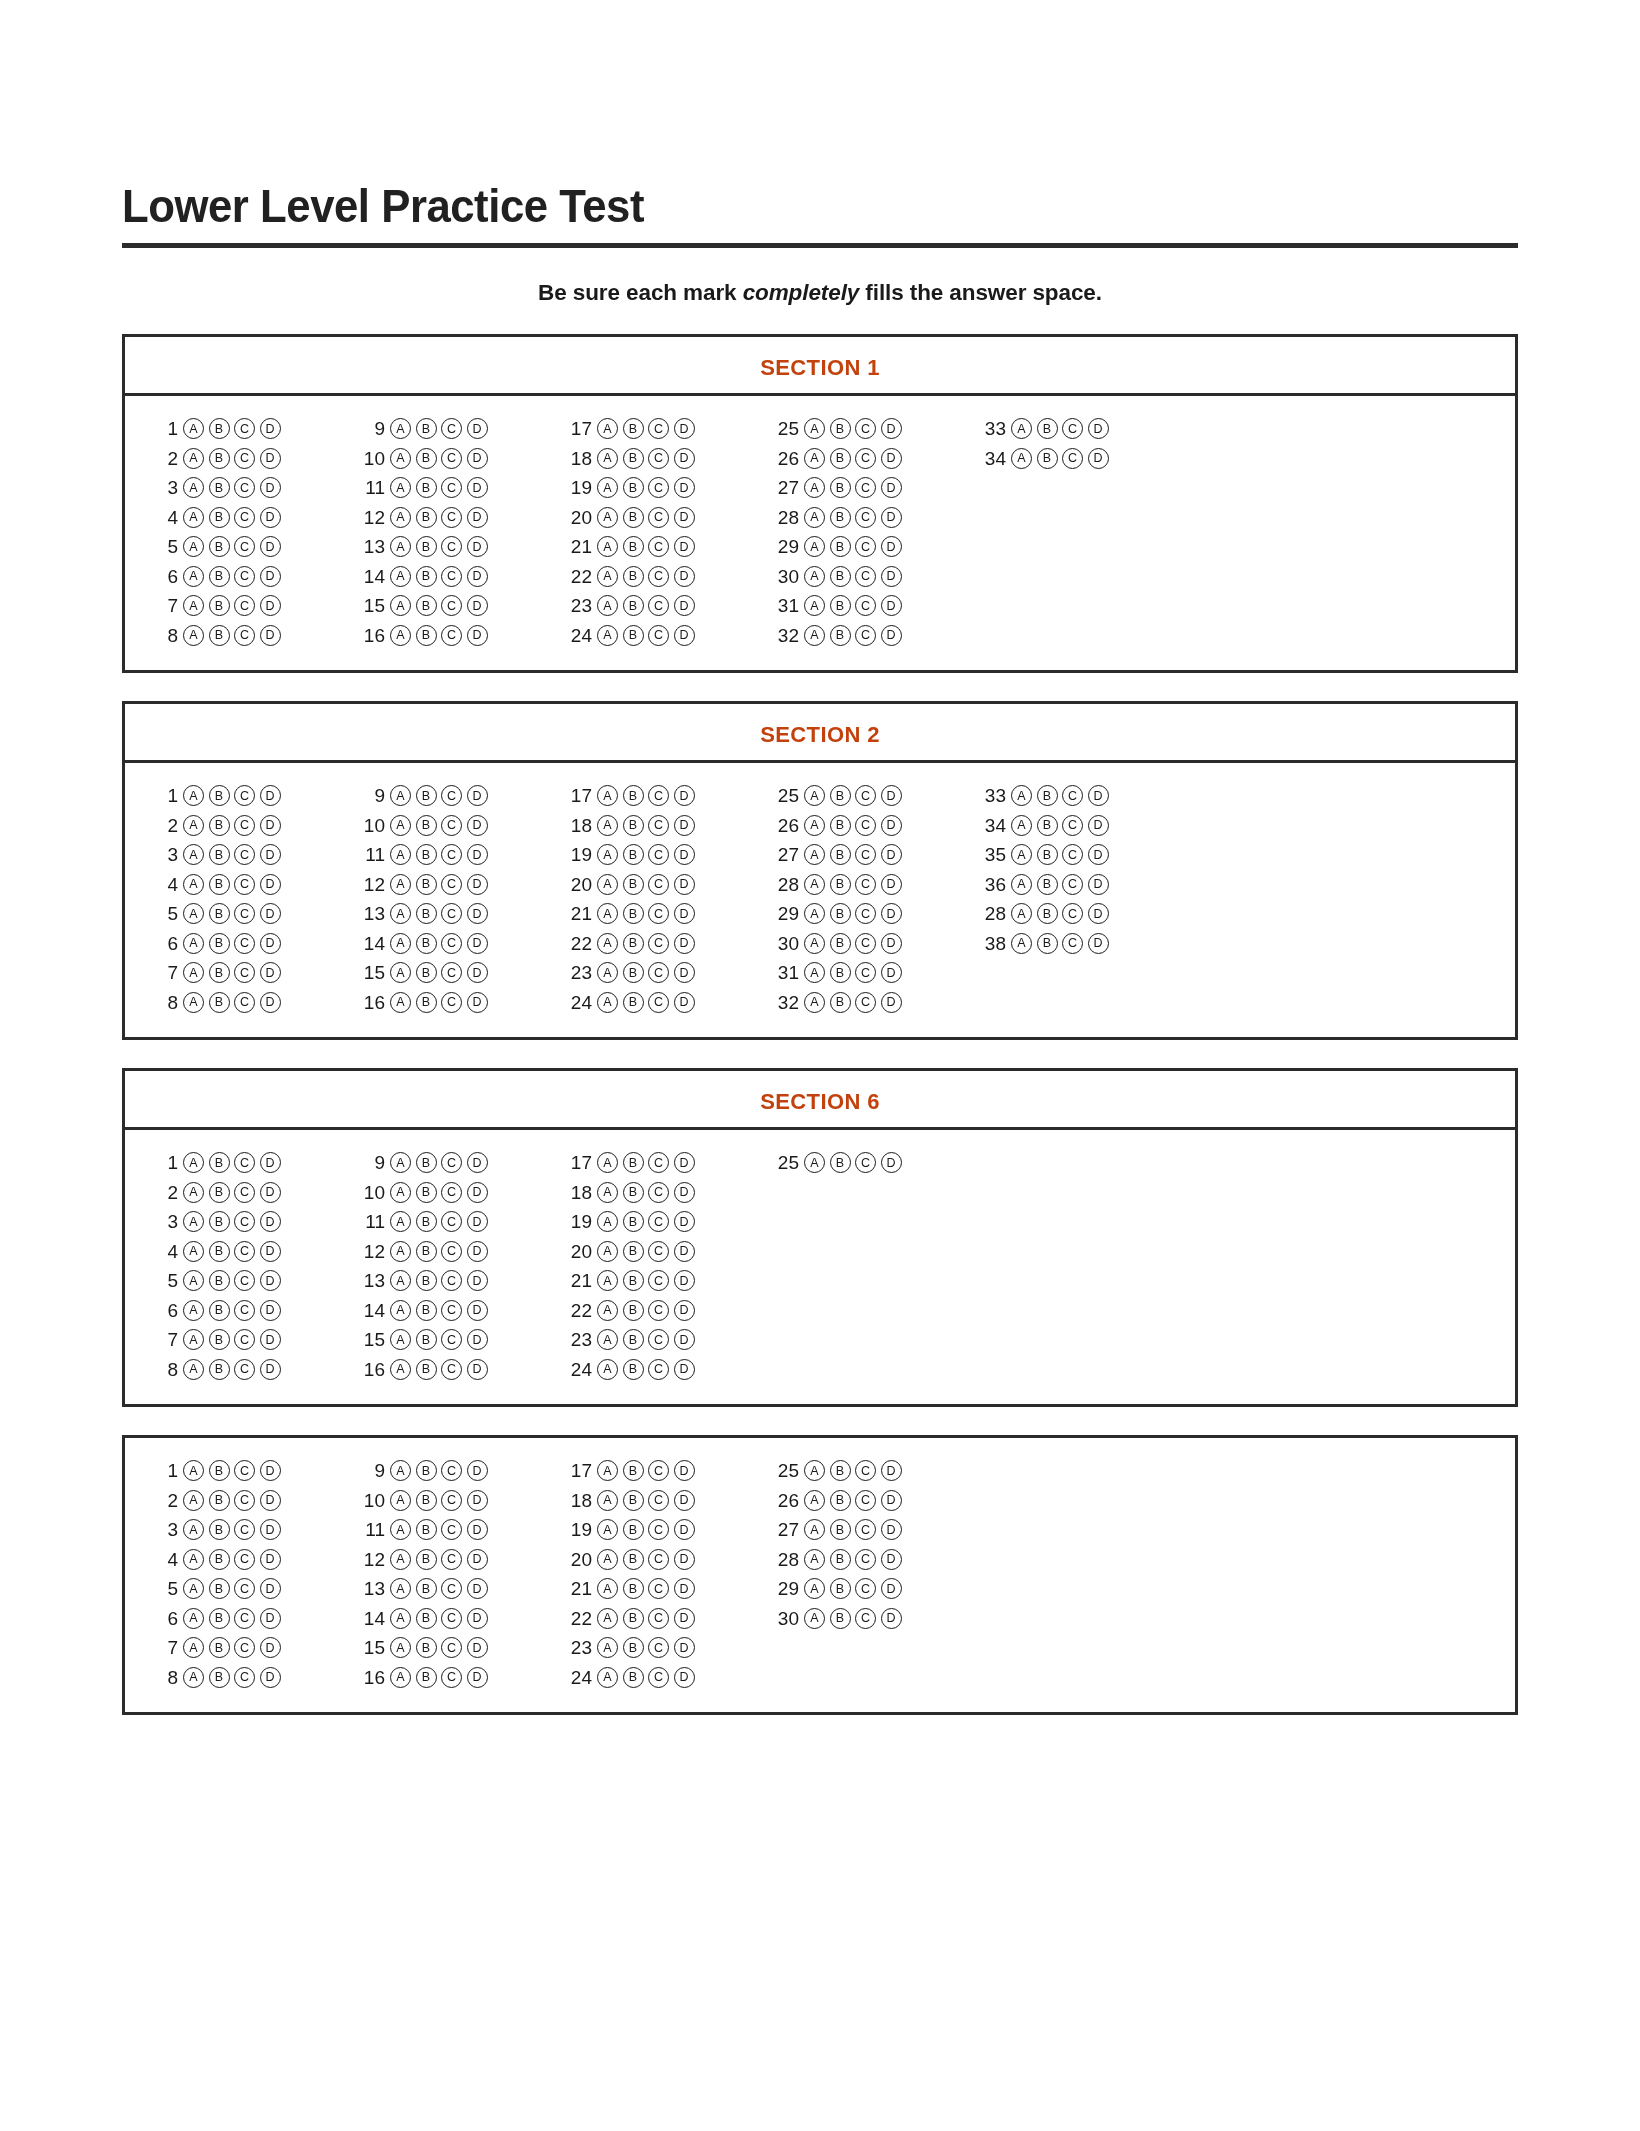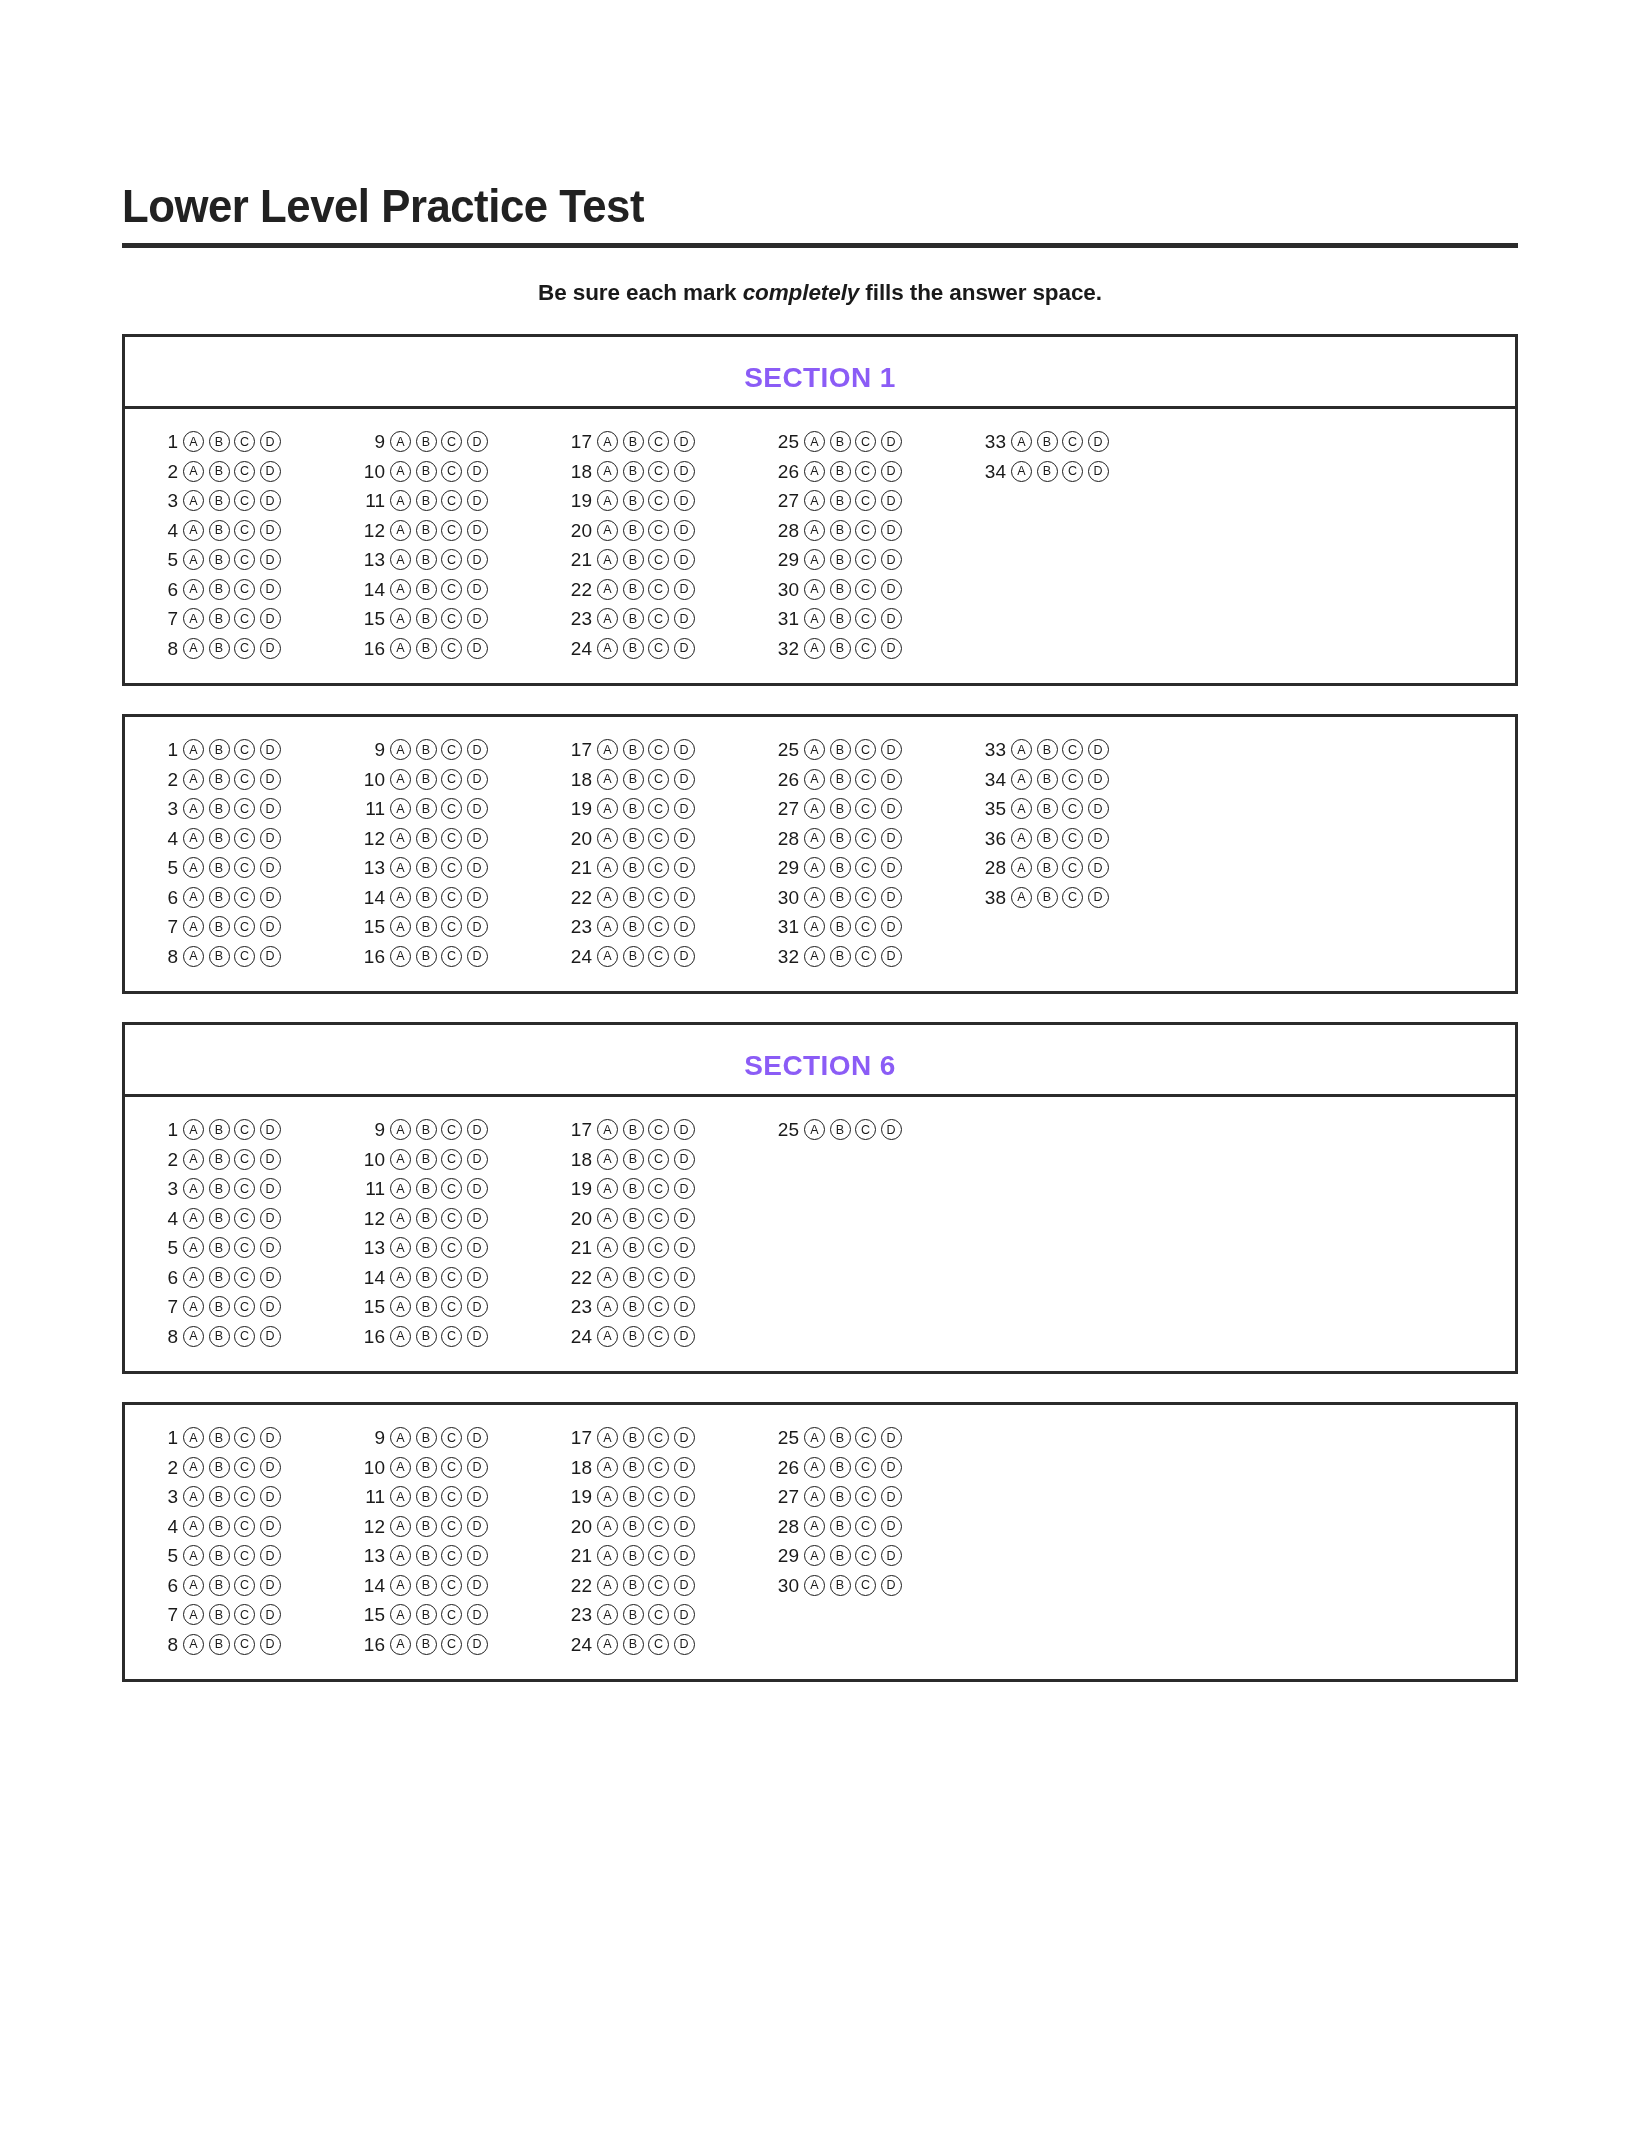--- a/index.html
+++ b/index.html
@@ -27,23 +27,23 @@
     margin-top:32px;color:#1a1a1a;letter-spacing:-0.1px;
   }
   .instruction i{font-style:italic;font-weight:bold;}
 
   
   .section-box{
     border:3px solid #2b2b2b;margin-top:28px;background:#fff;
     box-sizing:border-box;
   }
   .section-header{
-    text-align:center;font-size:28px;font-weight:bold;
-    padding:25px 0 12px 0;border-bottom:3px solid #2b2b2b;
-    letter-spacing:0.4px;color:#8b5cf6;
+    text-align:center;font-size:22px;font-weight:bold;
+    padding:18px 0 12px 0;border-bottom:3px solid #2b2b2b;
+    letter-spacing:0.4px;color:#c2410c;
   }
   .section-body{
     display:flex;align-items:flex-start;
     padding:18px 0 20px 0;
   }
   .ans-col{
     width:207px;flex:0 0 207px;
     display:flex;flex-direction:column;
   }
   .ans-col:first-child{padding-left:22px;box-sizing:content-box;}
@@ -326,20 +326,21 @@
               <span class="qnum">34</span>
               <span class="bubble">A</span>
               <span class="bubble">B</span>
               <span class="bubble">C</span>
               <span class="bubble">D</span>
             </div>
           </div>
         </div>
       </div>
       <div class="section-box">
+        <div class="section-header">SECTION 2</div>
         <div class="section-body">
           <div class="ans-col">
             <div class="ans-row">
               <span class="qnum">1</span>
               <span class="bubble">A</span>
               <span class="bubble">B</span>
               <span class="bubble">C</span>
               <span class="bubble">D</span>
             </div>
             <div class="ans-row">

